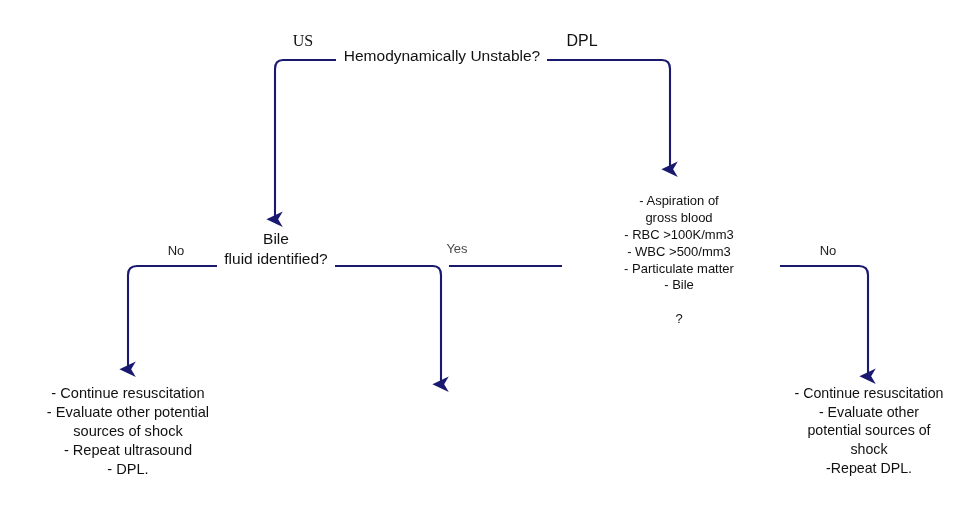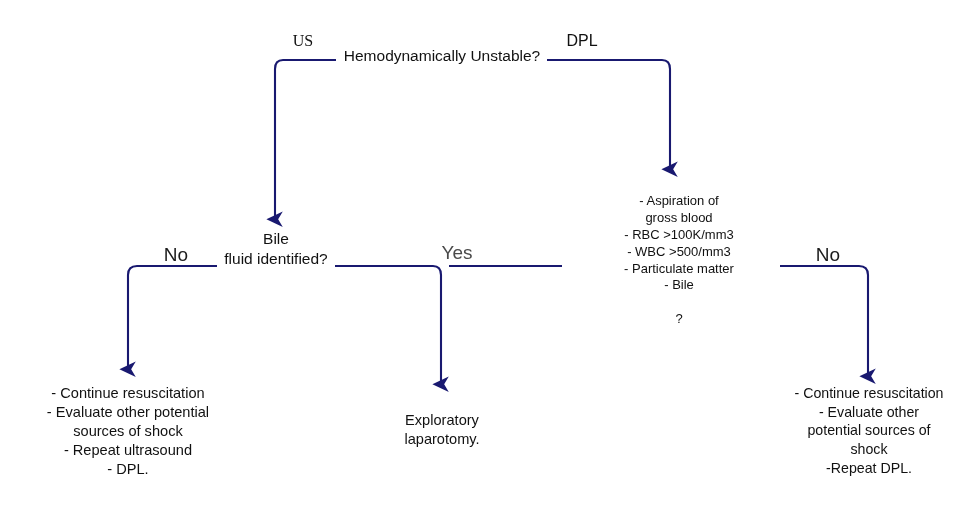--- a/index.html
+++ b/index.html
@@ -37,21 +37,21 @@
     line-height: 1.32;
     white-space: pre-line;
     color: #111111;
     font-family: "Liberation Sans", sans-serif;
   }
   .decision-text {
     font-size: 15.5px;
     color: #111111;
   }
   .branch-label {
-    font-size: 19px;
+    font-size: 13px;
     color: #1c1c1c;
     text-align: center;
   }
   .branch-label.soft {
     color: #4a4a4a;
   }
   .source-label {
     font-size: 16px;
     color: #111111;
   }
@@ -119,22 +119,20 @@
 ?</div>
 
   <div class="node branch-label" style="left: 800px; top: 242px; width: 56px;">No</div>
 
   <div class="node outcome-text" style="left: 20px; top: 384px; width: 216px;">- Continue resuscitation
 - Evaluate other potential
 sources of shock
 - Repeat ultrasound
 - DPL.</div>
 
-  <div class="node outcome-text" style="left: 371px; top: 411px; width: 142px;">Exploratory
-laparotomy.</div>
 
   <div class="node outcome-text-sm" style="left: 780px; top: 384px; width: 178px;">- Continue resuscitation
 - Evaluate other
 potential sources of
 shock
 -Repeat DPL.</div>
 
 </div>
 
 </body></html>

